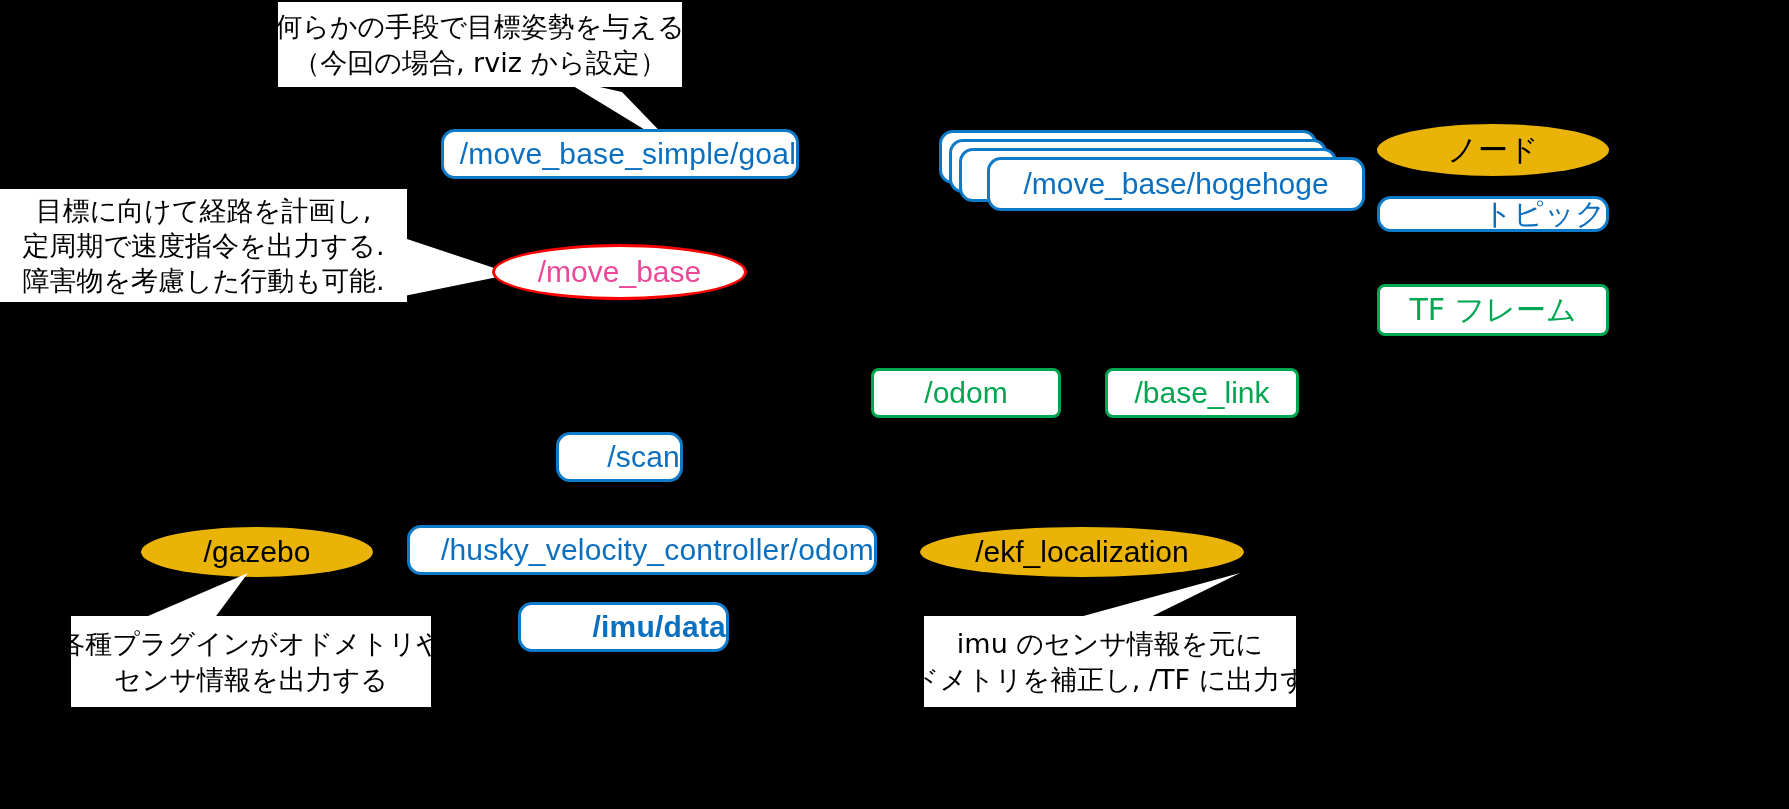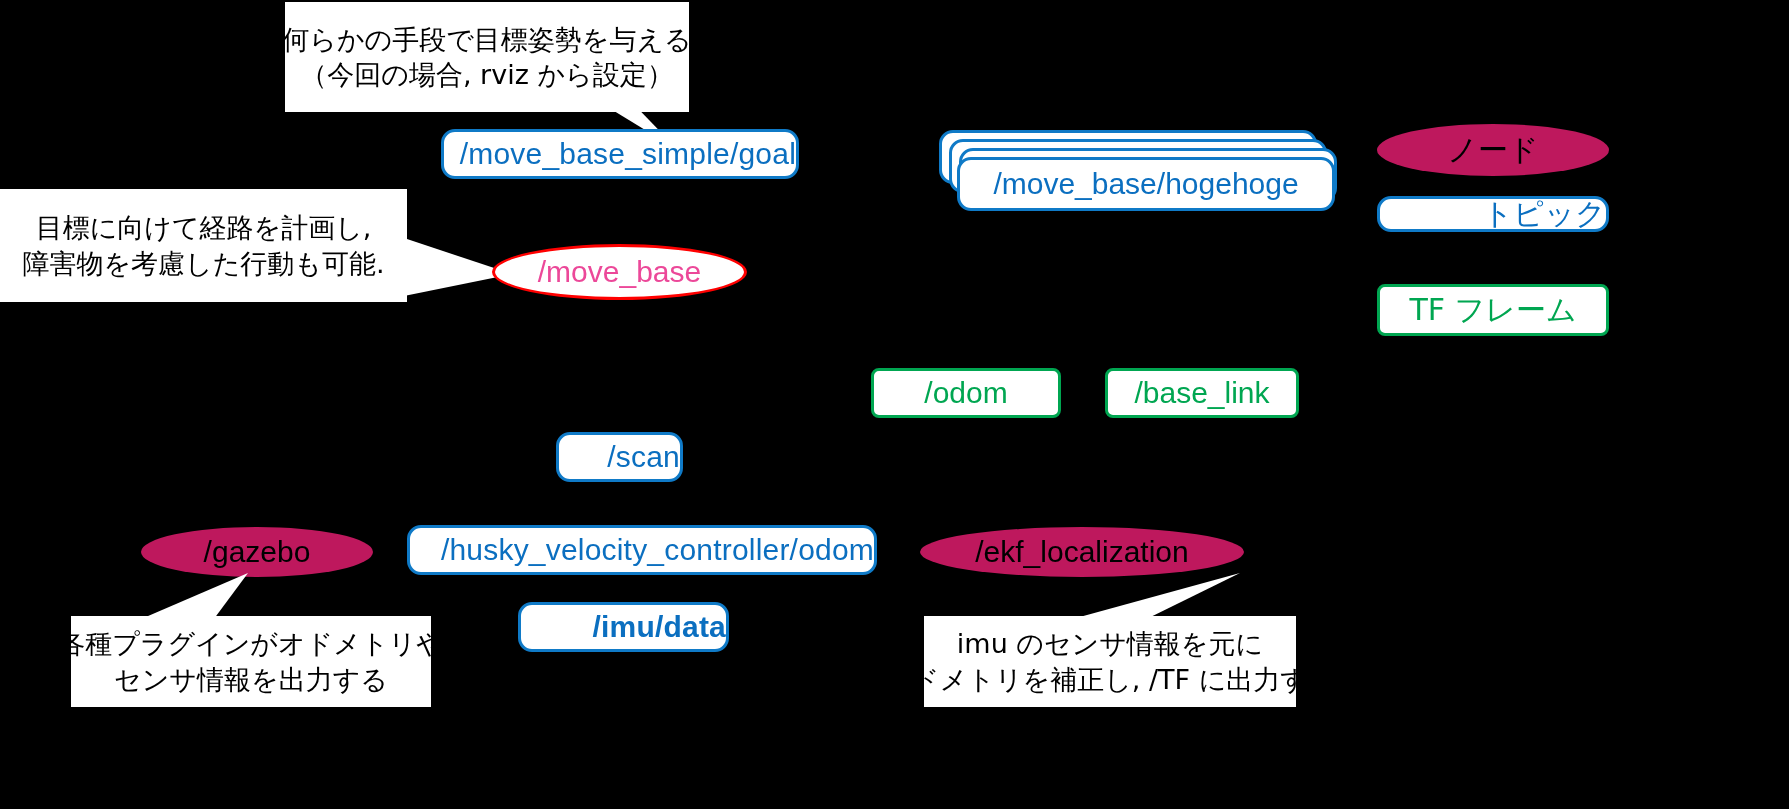--- a/index.html
+++ b/index.html
@@ -17,21 +17,21 @@
     font-size:30px;letter-spacing:.2px;white-space:nowrap;
   }
   
   .tfframe{
     background:#fff;border:3px solid #00a651;border-radius:8px;
     color:#00a651;display:flex;align-items:center;justify-content:center;
     font-size:30px;white-space:nowrap;
   }
   
   .nodeel{
-    background:#be185d;border-radius:50%;color:#000;
+    background:#eab308;border-radius:50%;color:#000;
     display:flex;align-items:center;justify-content:center;
     font-size:30px;white-space:nowrap;
   }
   .nodeel.hl{border:3px solid #ff0000;color:#ec4899;background:#fff;}
 
   
   .callout{
     background:#fff;color:#000;display:flex;flex-direction:column;
     align-items:center;justify-content:center;text-align:center;
     font-size:27px;line-height:1.30;padding:8px 14px;
@@ -55,53 +55,54 @@
   .jp{font-family:"DejaVu Sans","Liberation Sans",sans-serif;}
 </style>
 </head>
 <body>
 
 <div id="stage">
 
   <svg class="tail" style="left:560px;top:78px;width:160px;height:90px;">
     <polygon points="0,0 118,72 62,14" fill="#ffffff"></polygon>
   </svg>
-  <div class="abs callout jp" style="left:285px;top:2px;width:404px;height:110px;">
+  <div class="abs callout jp" style="left:278px;top:2px;width:404px;height:85px;">
     <span class="ln">何らかの手段で目標姿勢を与える</span>
     <span class="ln">（今回の場合, rviz から設定）</span>
   </div>
 
   <div class="abs topic" style="left:441px;top:129px;width:358px;height:50px;">
     <span>/move_base_simple/goal</span>
   </div>
 
   <div class="stack" style="left:939px;top:130px;width:400px;height:82px;">
     <div class="card" style="left:0px;top:0px;width:378px;height:54px;"></div>
     <div class="card" style="left:10px;top:9px;width:378px;height:54px;"></div>
     <div class="card" style="left:20px;top:18px;width:378px;height:54px;"></div>
-    <div class="card front" style="left:18px;top:27px;width:378px;height:54px;">
+    <div class="card front" style="left:48px;top:27px;width:378px;height:54px;">
       <span>/move_base/hogehoge</span>
     </div>
   </div>
 
   <div class="abs nodeel legend-el jp" style="left:1377px;top:124px;width:232px;height:52px;">
     <span>ノード</span>
   </div>
   <div class="abs topic legend-el jp" style="left:1377px;top:196px;width:232px;height:36px;">
     <span>トピック</span>
   </div>
   <div class="abs tfframe legend-el jp" style="left:1377px;top:284px;width:232px;height:52px;">
     <span>TF フレーム</span>
   </div>
 
   <svg class="tail" style="left:404px;top:236px;width:120px;height:70px;">
     <polygon points="0,2 108,38 0,60" fill="#ffffff"></polygon>
   </svg>
   <div class="abs callout jp" style="left:0px;top:189px;width:407px;height:113px;">
     <span class="ln">目標に向けて経路を計画し,</span>
+    <span class="ln">定周期で速度指令を出力する.</span>
     <span class="ln">障害物を考慮した行動も可能.</span>
   </div>
 
   <div class="abs nodeel hl" style="left:492px;top:244px;width:255px;height:56px;">
     <span>/move_base</span>
   </div>
 
   <div class="abs tfframe" style="left:871px;top:368px;width:190px;height:50px;">
     <span>/odom</span>
   </div>

